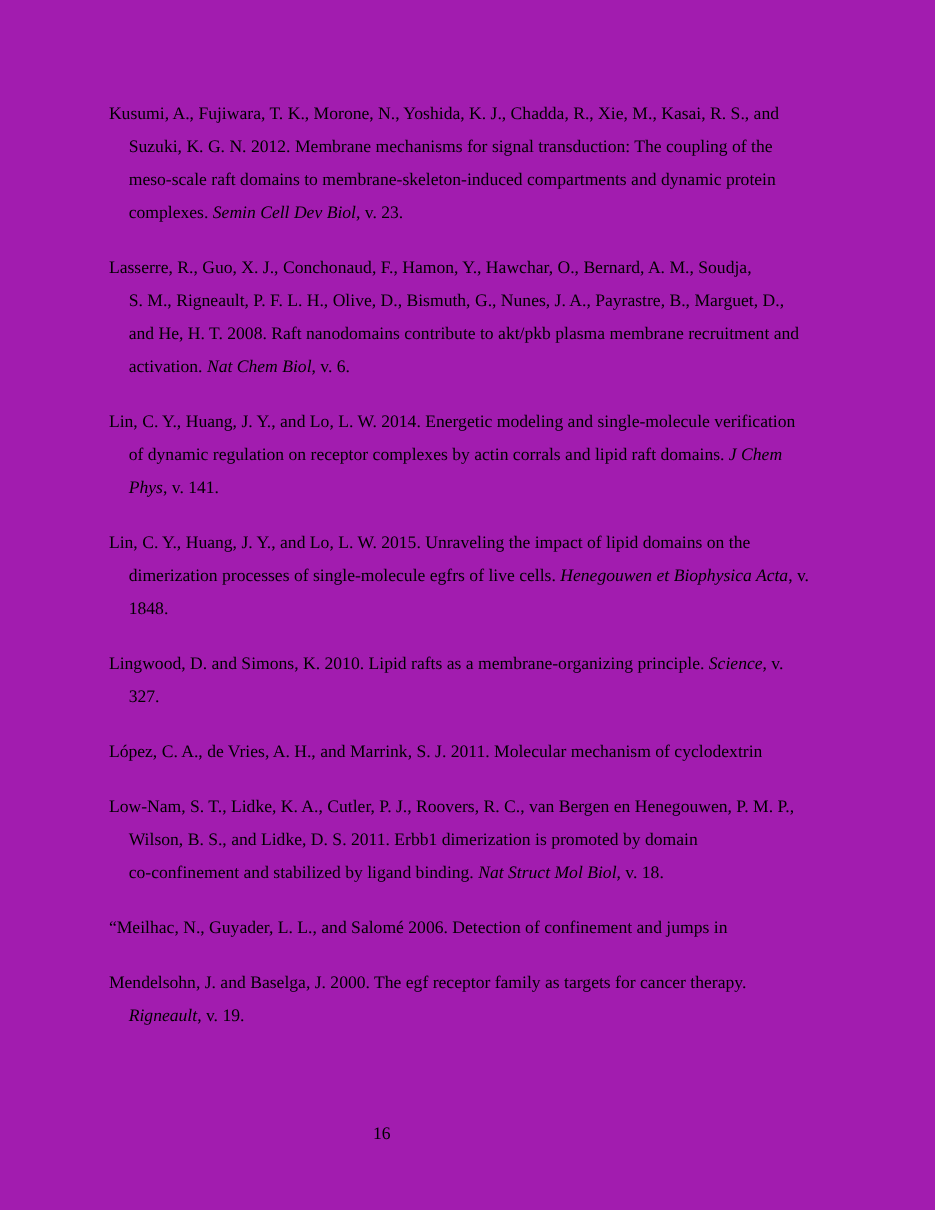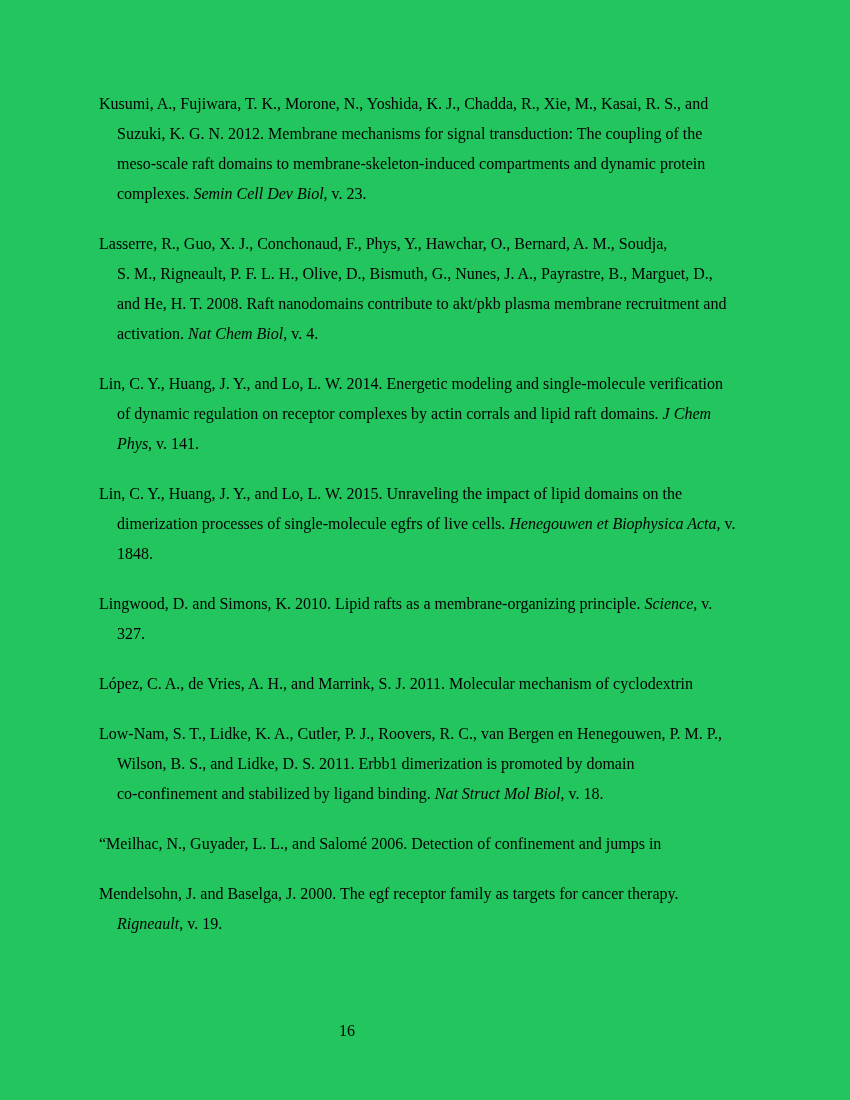--- a/index.html
+++ b/index.html
@@ -4,21 +4,21 @@
 <style>
   html, body {
     margin: 0;
     padding: 0;
     background: #ffffff;
   }
   .page {
     position: relative;
     width: 850px;
     height: 1100px;
-    background: #22c55e;
+    background: #a21caf;
     color: #000000;
     font-family: "Liberation Serif", "DejaVu Serif", serif;
     overflow: hidden;
   }
   .references {
     position: absolute;
     top: 89px;
     left: 99px;
     width: 660px;
   }
@@ -51,24 +51,24 @@
 
 <div class="page">
   <div class="references">
       <div class="reference">
         <div class="ref-line"><span>Kusumi, A., Fujiwara, T. K., Morone, N., Yoshida, K. J., Chadda, R., Xie, M., Kasai, R. S., and</span></div>
         <div class="ref-line cont"><span>Suzuki, K. G. N. 2012. Membrane mechanisms for signal transduction: The coupling of the</span></div>
         <div class="ref-line cont"><span>meso-scale raft domains to membrane-skeleton-induced compartments and dynamic protein</span></div>
         <div class="ref-line cont"><span>complexes. </span><span class="it">Semin Cell Dev Biol</span><span>, v. 23.</span></div>
       </div>
       <div class="reference">
-        <div class="ref-line"><span>Lasserre, R., Guo, X. J., Conchonaud, F., Phys, Y., Hawchar, O., Bernard, A. M., Soudja,</span></div>
+        <div class="ref-line"><span>Lasserre, R., Guo, X. J., Conchonaud, F., Hamon, Y., Hawchar, O., Bernard, A. M., Soudja,</span></div>
         <div class="ref-line cont"><span>S. M., Rigneault, P. F. L. H., Olive, D., Bismuth, G., Nunes, J. A., Payrastre, B., Marguet, D.,</span></div>
         <div class="ref-line cont"><span>and He, H. T. 2008. Raft nanodomains contribute to akt/pkb plasma membrane recruitment and</span></div>
-        <div class="ref-line cont"><span>activation. </span><span class="it">Nat Chem Biol</span><span>, v. 4.</span></div>
+        <div class="ref-line cont"><span>activation. </span><span class="it">Nat Chem Biol</span><span>, v. 6.</span></div>
       </div>
       <div class="reference">
         <div class="ref-line"><span>Lin, C. Y., Huang, J. Y., and Lo, L. W. 2014. Energetic modeling and single-molecule verification</span></div>
         <div class="ref-line cont"><span>of dynamic regulation on receptor complexes by actin corrals and lipid raft domains. </span><span class="it">J Chem</span></div>
         <div class="ref-line cont"><span class="it">Phys</span><span>, v. 141.</span></div>
       </div>
       <div class="reference">
         <div class="ref-line"><span>Lin, C. Y., Huang, J. Y., and Lo, L. W. 2015. Unraveling the impact of lipid domains on the</span></div>
         <div class="ref-line cont"><span>dimerization processes of single-molecule egfrs of live cells. </span><span class="it">Henegouwen et Biophysica Acta</span><span>, v.</span></div>
         <div class="ref-line cont"><span>1848.</span></div>

